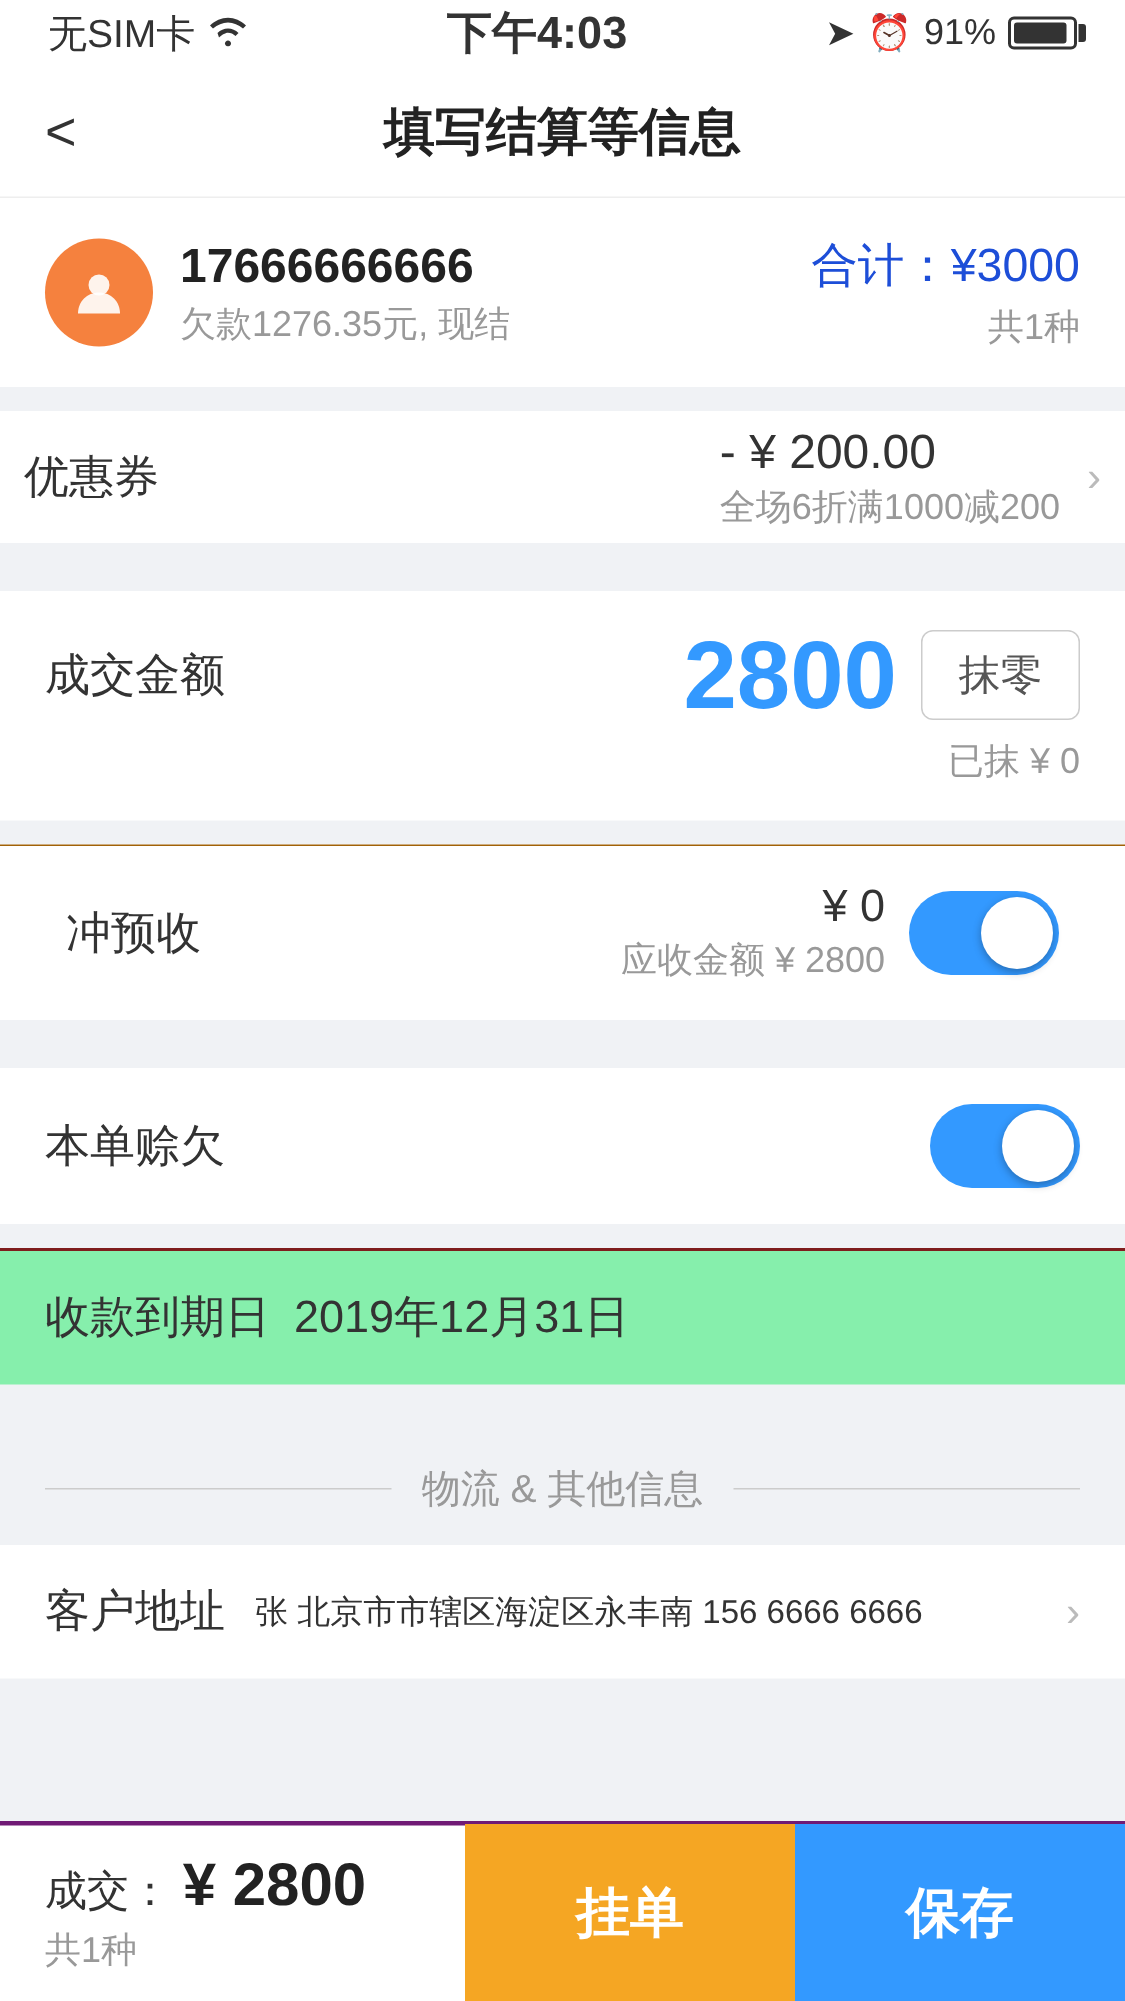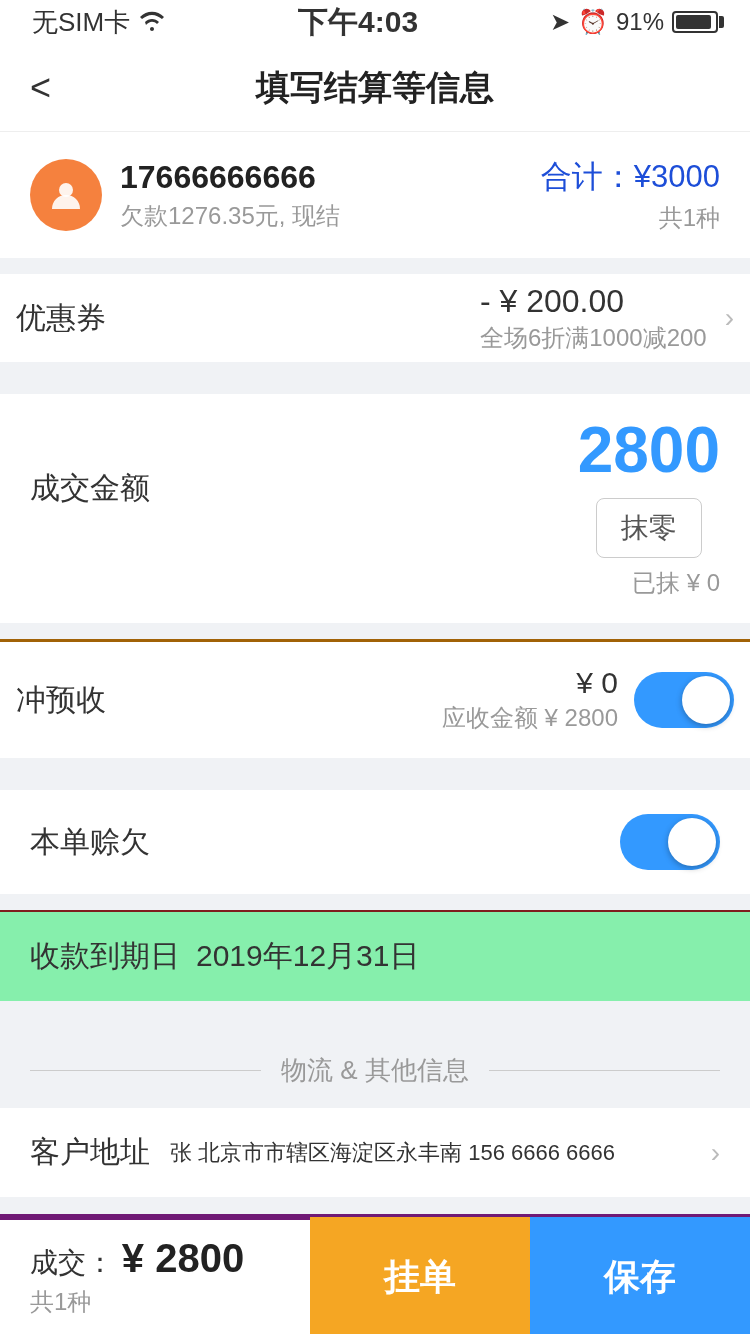--- a/index.html
+++ b/index.html
@@ -116,38 +116,38 @@
       background: #fff;
       padding: 24px 30px;
     }
     .amount-row {
       display: flex;
       align-items: center;
       justify-content: space-between;
       margin-bottom: 8px;
     }
     .amount-label { font-size: 30px; color: #333; }
-    .amount-value-wrap { display: flex; align-items: center; gap: 16px; flex-direction: column; }
+    .amount-value-wrap { display: flex; align-items: center; gap: 16px; }
     .amount-big { font-size: 64px; color: #3399ff; font-weight: 600; line-height: 1; }
     .round-btn {
       border: 1px solid #ccc;
       border-radius: 8px;
       padding: 10px 24px;
       font-size: 28px;
       color: #555;
       cursor: pointer;
       background: #fff;
     }
     .amount-sub { font-size: 24px; color: #999; text-align: center; margin-top: 4px; }
 
     
     .prepay-section {
       background: #fff;
-      padding: 24px 16px;
-      border-top: 3px solid #a16207;
+      padding: 24px 44px;
+      border-top: 1px solid #a16207;
     }
     .prepay-row {
       display: flex;
       align-items: center;
       justify-content: space-between;
     }
     .prepay-label { font-size: 30px; color: #333; }
     .prepay-right { display: flex; align-items: center; gap: 16px; }
     .prepay-amount { font-size: 30px; color: #333; text-align: right; }
     .prepay-sub { font-size: 24px; color: #999; text-align: right; margin-top: 2px; }
@@ -214,21 +214,21 @@
 
     
     .bottom-bar {
       position: fixed;
       bottom: 0;
       width: 750px;
       height: 120px;
       background: #fff;
       display: flex;
       align-items: center;
-      border-top: 6px solid #701a75;
+      border-top: 3px solid #701a75;
     }
     .bottom-summary {
       flex: 1;
       padding: 0 30px;
     }
     .bottom-deal { font-size: 28px; color: #333; }
     .bottom-deal-price { font-size: 40px; color: #222; font-weight: 600; }
     .bottom-sub { font-size: 24px; color: #999; margin-top: 4px; }
     .btn-pending {
       width: 220px;

